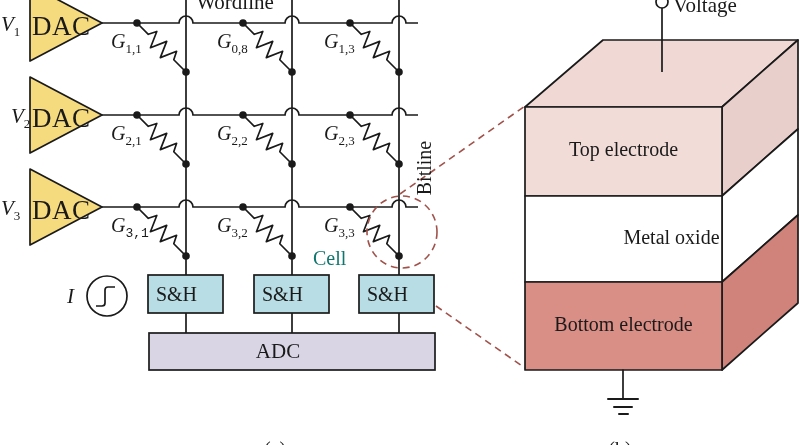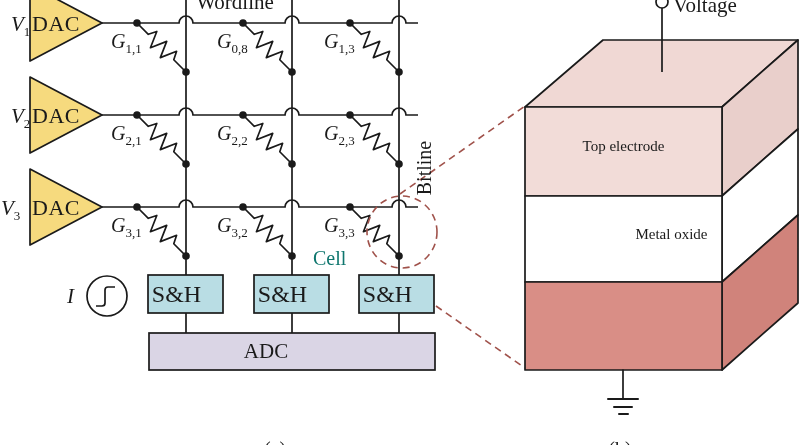--- a/index.html
+++ b/index.html
@@ -5,23 +5,23 @@
   html,body{margin:0;padding:0;background:#fff;}
   #fig{position:relative;width:800px;height:445px;overflow:hidden;background:#fff;
        font-family:"Liberation Serif",serif;color:#1a1a1a;}
   #fig svg{position:absolute;left:0;top:0;}
   .lbl{position:absolute;white-space:nowrap;}
   .ctr{text-align:center;}
   .it{font-style:italic;}
   .sub{font-size:13px;vertical-align:-5px;font-style:italic;}
   .glabel{position:absolute;font-size:20px;white-space:nowrap;}
   .vlabel{position:absolute;font-size:21px;white-space:nowrap;}
-  .dactext{position:absolute;font-size:22px;width:48px;text-align:right;letter-spacing:0.5px;}
-  .shtext{position:absolute;width:57px;height:38px;line-height:38px;text-align:center;font-size:24px;}
-  .layertext{position:absolute;width:197px;text-align:center;font-size:15px;}
+  .dactext{position:absolute;font-size:27px;width:48px;text-align:right;letter-spacing:0.5px;}
+  .shtext{position:absolute;width:57px;height:38px;line-height:38px;text-align:center;font-size:20px;}
+  .layertext{position:absolute;width:197px;text-align:center;font-size:20px;}
   .red{color:#0f766e;}
   .rot{position:absolute;transform:translate(-50%,-50%) rotate(-90deg);font-size:20px;}
   .formula{position:absolute;left:222px;top:385px;font-size:21px;}
   .panlab{position:absolute;width:60px;text-align:center;font-size:20px;}
 </style>
 </head>
 <body>
 
 <div id="fig">
 
@@ -125,47 +125,48 @@
       <line x1="608" y1="399" x2="638" y2="399"></line>
       <line x1="614" y1="407" x2="632" y2="407"></line>
       <line x1="619" y1="414" x2="628" y2="414"></line>
     </g>
   </g>
 </svg>
 
 <div class="lbl ctr" style="left:180px;top:-10px;width:110px;font-size:21px;">Wordline</div>
 <div class="rot" style="left:424px;top:168px;">Bitline</div>
 
-<div class="vlabel" style="left:1px;top:12px;padding-left:10px;"><span class="it">V</span><span class="sub" style="font-style:normal;">1</span></div>
+<div class="vlabel" style="left:1px;top:12px;"><span class="it">V</span><span class="sub" style="font-style:normal;">1</span></div>
 <div class="vlabel" style="left:11px;top:104px;"><span class="it">V</span><span class="sub" style="font-style:normal;">2</span></div>
 <div class="vlabel" style="left:1px;top:196px;"><span class="it">V</span><span class="sub" style="font-style:normal;">3</span></div>
 
 <div class="dactext" style="left:32px;top:11px;">DAC</div>
 <div class="dactext" style="left:32px;top:103px;">DAC</div>
 <div class="dactext" style="left:32px;top:195px;">DAC</div>
 
 <div class="glabel" style="left:111px;top:30px;text-align:right;"><span class="it">G</span><span class="sub" style="font-style:normal;">1,1</span></div>
 <div class="glabel" style="left:217px;top:30px;"><span class="it">G</span><span class="sub" style="font-style:normal;">0,8</span></div>
 <div class="glabel" style="left:324px;top:30px;"><span class="it">G</span><span class="sub" style="font-style:normal;">1,3</span></div>
 <div class="glabel" style="left:111px;top:122px;"><span class="it">G</span><span class="sub" style="font-style:normal;">2,1</span></div>
 <div class="glabel" style="left:217px;top:122px;"><span class="it">G</span><span class="sub" style="font-style:normal;">2,2</span></div>
 <div class="glabel" style="left:324px;top:122px;"><span class="it">G</span><span class="sub" style="font-style:normal;text-align:right;">2,3</span></div>
-<div class="glabel" style="left:111px;top:214px;"><span class="it">G</span><span class="sub" style="font-style:normal;">3,1</span></div>
+<div class="glabel" style="left:111px;top:214px;"><span class="it">G</span><span class="sub" style="font-style:normal;font-family:Liberation Mono, monospace;">3,1</span></div>
 <div class="glabel" style="left:217px;top:214px;"><span class="it">G</span><span class="sub" style="font-style:normal;">3,2</span></div>
 <div class="glabel" style="left:324px;top:214px;"><span class="it">G</span><span class="sub" style="font-style:normal;">3,3</span></div>
 
 <div class="lbl red" style="left:313px;top:247px;font-size:20px;">Cell</div>
 <div class="lbl it" style="left:67px;top:284px;font-size:21px;">I</div>
 
 <div class="shtext" style="left:148px;top:275px;">S&amp;H</div>
 <div class="shtext" style="left:254px;top:275px;">S&amp;H</div>
 <div class="shtext" style="left:359px;top:275px;">S&amp;H</div>
-<div class="lbl ctr" style="left:149px;top:333px;width:234px;height:37px;line-height:37px;font-size:21px;">ADC</div>
+<div class="lbl ctr" style="left:149px;top:333px;width:234px;height:37px;line-height:37px;font-size:21px;padding-left:12px;">ADC</div>
 
 
 <div class="panlab" style="left:245px;top:438px;">(a)</div>
 
 <div class="lbl" style="left:673px;top:-7px;font-size:21px;">Voltage</div>
 <div class="layertext" style="left:525px;top:138px;">Top electrode</div>
 <div class="layertext" style="left:525px;top:226px;padding-left:48px;">Metal oxide</div>
+<div class="layertext" style="left:525px;top:313px;">Bottom electrode</div>
 <div class="panlab" style="left:590px;top:438px;">(b)</div>
 
 </div>
 
 </body></html>

